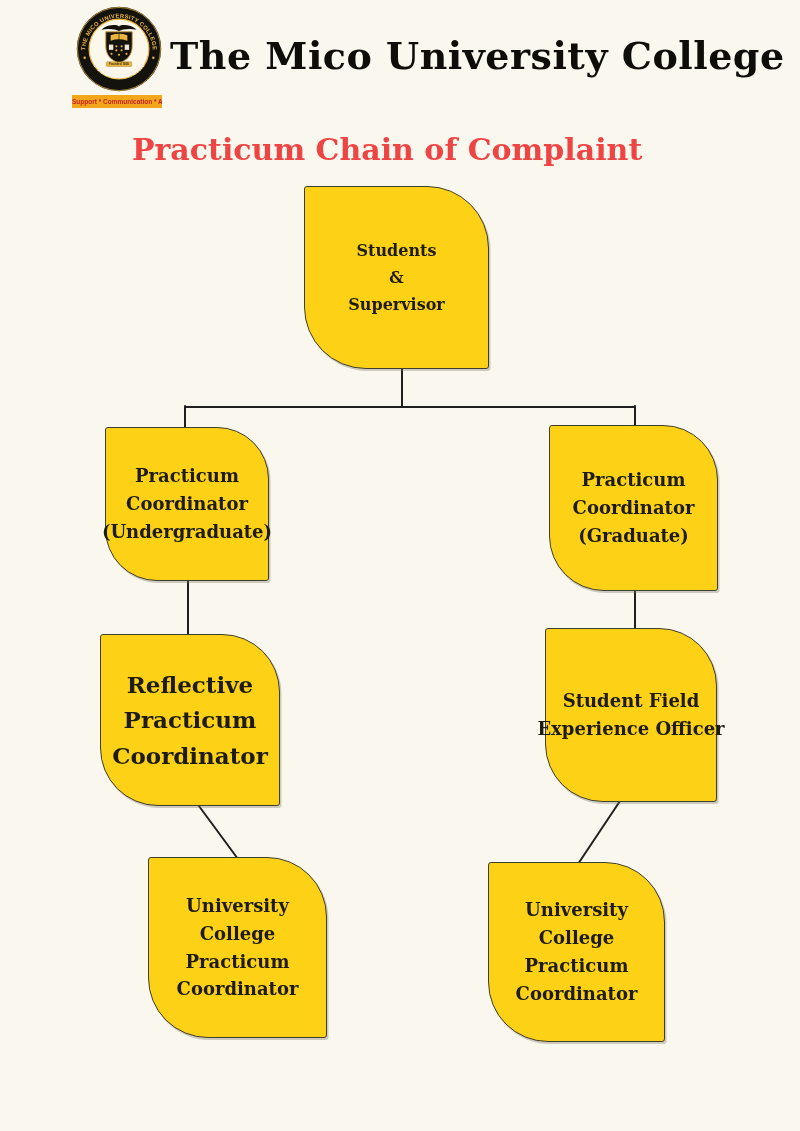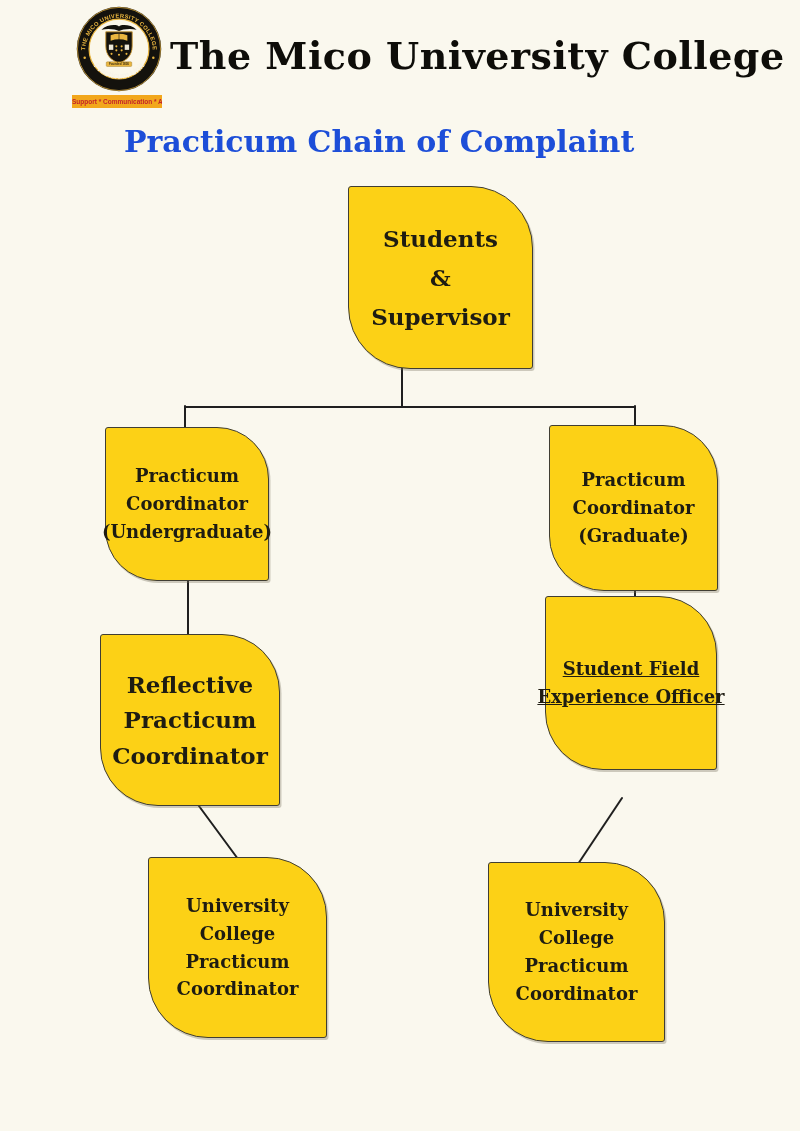--- a/index.html
+++ b/index.html
@@ -19,43 +19,43 @@
     font-family:"Liberation Sans", sans-serif;
     font-weight:bold;font-size:6.5px;line-height:13px;
     text-align:center;white-space:nowrap;overflow:hidden;
   }
   .wordmark{
     position:absolute;left:170px;top:33px;margin:0;
     font-size:38px;font-weight:bold;color:#0E0D09;
     letter-spacing:0.5px;white-space:nowrap;
   }
   .page-title{
-    position:absolute;left:124px;top:124px;margin:0;
-    font-size:30px;font-weight:bold;color:#1d4ed8;
+    position:absolute;left:124px;top:124px;margin:8px;
+    font-size:30px;font-weight:bold;color:#ef4444;
     white-space:nowrap;
   }
   
   .edges{position:absolute;left:0;top:0;width:800px;height:1131px;}
   .edges path{stroke:#1F1F1F;stroke-width:2;fill:none;stroke-linecap:round;}
   .node{
     position:absolute;
     background:#FCD116;
     border:1.5px solid #403E33;
     box-shadow:1.5px 2px 0 rgba(120,115,95,0.35);
     display:flex;align-items:center;justify-content:center;
     text-align:center;
     font-weight:bold;color:#1E1C12;
     font-size:18px;line-height:1.55;
     white-space:pre;
   }
-  .node-0{left:304px;top:186px;width:183px;height:181px;border-radius:3px 62px 3px 62px;font-size:23px;line-height:1.7;margin-left:44px;}
+  .node-0{left:304px;top:186px;width:183px;height:181px;border-radius:3px 62px 3px 62px;font-size:16px;line-height:1.7;}
   .node-1{left:105px;top:427px;width:162px;height:152px;border-radius:3px 52px 3px 52px;}
   .node-2{left:549px;top:425px;width:167px;height:164px;border-radius:3px 55px 3px 55px;}
   .node-3{left:100px;top:634px;width:178px;height:170px;border-radius:3px 58px 3px 58px;font-size:23px;}
-  .node-4{left:545px;top:596px;width:170px;height:172px;border-radius:3px 58px 3px 58px;text-decoration:underline;}
+  .node-4{left:545px;top:628px;width:170px;height:172px;border-radius:3px 58px 3px 58px;}
   .node-5{left:148px;top:857px;width:177px;height:179px;border-radius:3px 60px 3px 60px;}
   .node-6{left:488px;top:862px;width:175px;height:178px;border-radius:3px 60px 3px 60px;}
 </style>
 </head>
 <body>
 
 <div class="page">
 
   <div class="seal">
     <svg width="88" height="88" viewBox="0 0 100 100">

